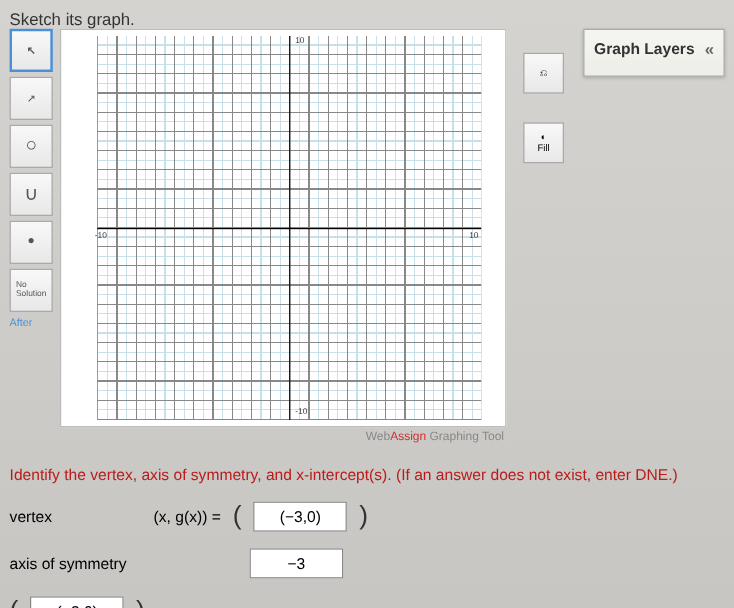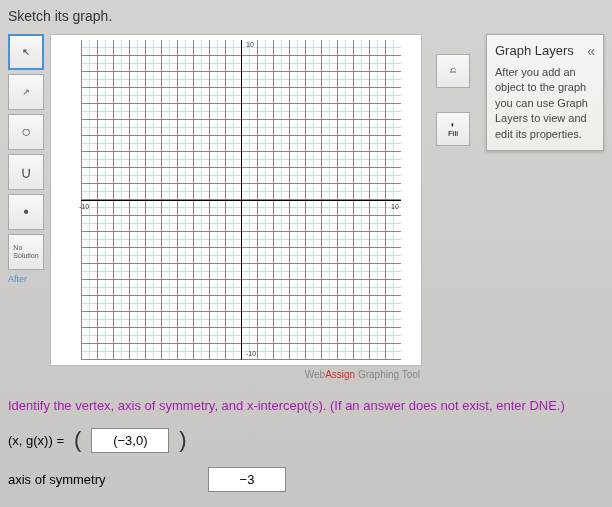--- a/index.html
+++ b/index.html
@@ -1,36 +1,36 @@
 <!DOCTYPE html>
 <html><head>
 <meta charset="utf-8">
 <style>
 body{margin:0;font-family:Arial,sans-serif;font-size:12px;background:linear-gradient(#d5d3d0,#c8c6c3);padding:8px;width:612px;height:507px;box-sizing:border-box;overflow:hidden}
-.title{font-size:14px;color:#333;margin-bottom:10px}
+.title{font-size:14px;color:#333;}
 .wrap{display:flex;gap:8px;align-items:flex-start}
 .tool{width:34px;display:flex;flex-direction:column;gap:4px}
 .tbtn{width:34px;height:34px;background:linear-gradient(#f8f8f8,#e8e8e8);border:1px solid #aaa;display:flex;align-items:center;justify-content:center;font-size:9px;color:#555;cursor:pointer}
 .tbtn.sel{border:2px solid #4a90d9;width:32px;height:32px}
 .garea{width:370px}
 .gbox{width:370px;height:330px;background:#fff;border:1px solid #bbb;position:relative}
 .grid{position:absolute;left:30px;top:5px;width:320px;height:320px}
 .grid::before,.grid::after{content:'';position:absolute;background:repeating-linear-gradient(90deg,#c8e0e8 0,#c8e0e8 1px,transparent 1px,transparent 8px),repeating-linear-gradient(0deg,#c8e0e8 0,#c8e0e8 1px,transparent 1px,transparent 8px);width:100%;height:100%}
 .grid::after{background:repeating-linear-gradient(90deg,#888 0,#888 1px,transparent 1px,transparent 16px),repeating-linear-gradient(0deg,#888 0,#888 1px,transparent 1px,transparent 16px)}
 .axx{position:absolute;left:30px;top:165px;width:320px;height:1px;background:#000}
 .axy{position:absolute;left:190px;top:5px;width:1px;height:320px;background:#000}
 .lbl{position:absolute;font-size:7px;color:#333}
 .foot{font-size:10px;color:#888;text-align:right;margin-top:3px}
 .foot b{color:#cc3333;font-weight:normal}
 .side{width:50px;display:flex;flex-direction:column;gap:4px;align-items:center}
 .sbtn{width:32px;height:32px;background:linear-gradient(#f8f8f8,#e8e8e8);border:1px solid #aaa;font-size:8px;display:flex;align-items:center;justify-content:center;flex-direction:column;cursor:pointer}
 .panel{flex:1;background:linear-gradient(#f5f5f2,#eeeee8);border:1px solid #aaa;padding:8px;box-shadow:0 1px 3px rgba(0,0,0,.2)}
-.ptit{font-size:13px;font-weight:normal;color:#333;margin-bottom:6px;display:flex;justify-content:space-between}
+.ptit{font-size:13px;font-weight:bold;color:#333;margin-bottom:6px;display:flex;justify-content:space-between}
 .ptxt{font-size:11px;color:#444;line-height:1.4}
-.q{margin-top:18px;font-size:13px;color:#a21caf}
+.q{margin-top:18px;font-size:13px;color:#b91c1c}
 .row{display:flex;align-items:center;gap:10px;margin-top:14px;font-size:13px}
 .rlbl{width:110px}
 .eq{}
 .fld{border:1px solid #888;padding:4px 8px;min-width:60px;text-align:center;background:#fff}
 .paren{font-size:22px;color:#333}
 .help{font-size:9px;color:#4a90d9;cursor:pointer}
 .chev{font-size:14px;color:#666;cursor:pointer}
 </style>
 </head>
 <body>
@@ -81,28 +81,28 @@
         <span>◐</span>
         <span>Fill</span>
       </div>
 </div>
 
 <div class="panel">
  <div class="ptit">
   <span>Graph Layers</span>
   <span class="chev">«</span>
  </div>
- <div class="ptxt">After you add an object to the graph you can use Graph Layers to view and edit its properties.</div>
 </div>
 
 </div>
 
 <div class="q">Identify the vertex, axis of symmetry, and x-intercept(s). (If an answer does not exist, enter DNE.)</div>
 
 <div class="row">
+ <span class="rlbl">vertex</span>
  <span class="eq">(x, g(x)) =</span>
  <span class="paren">(</span>
  <span class="fld">(−3,0)</span>
  <span class="paren">)</span>
 </div>
 
 <div class="row">
  <span class="rlbl">axis of symmetry</span>
  <span style="width:70px"></span>
  <span class="fld">−3</span>

